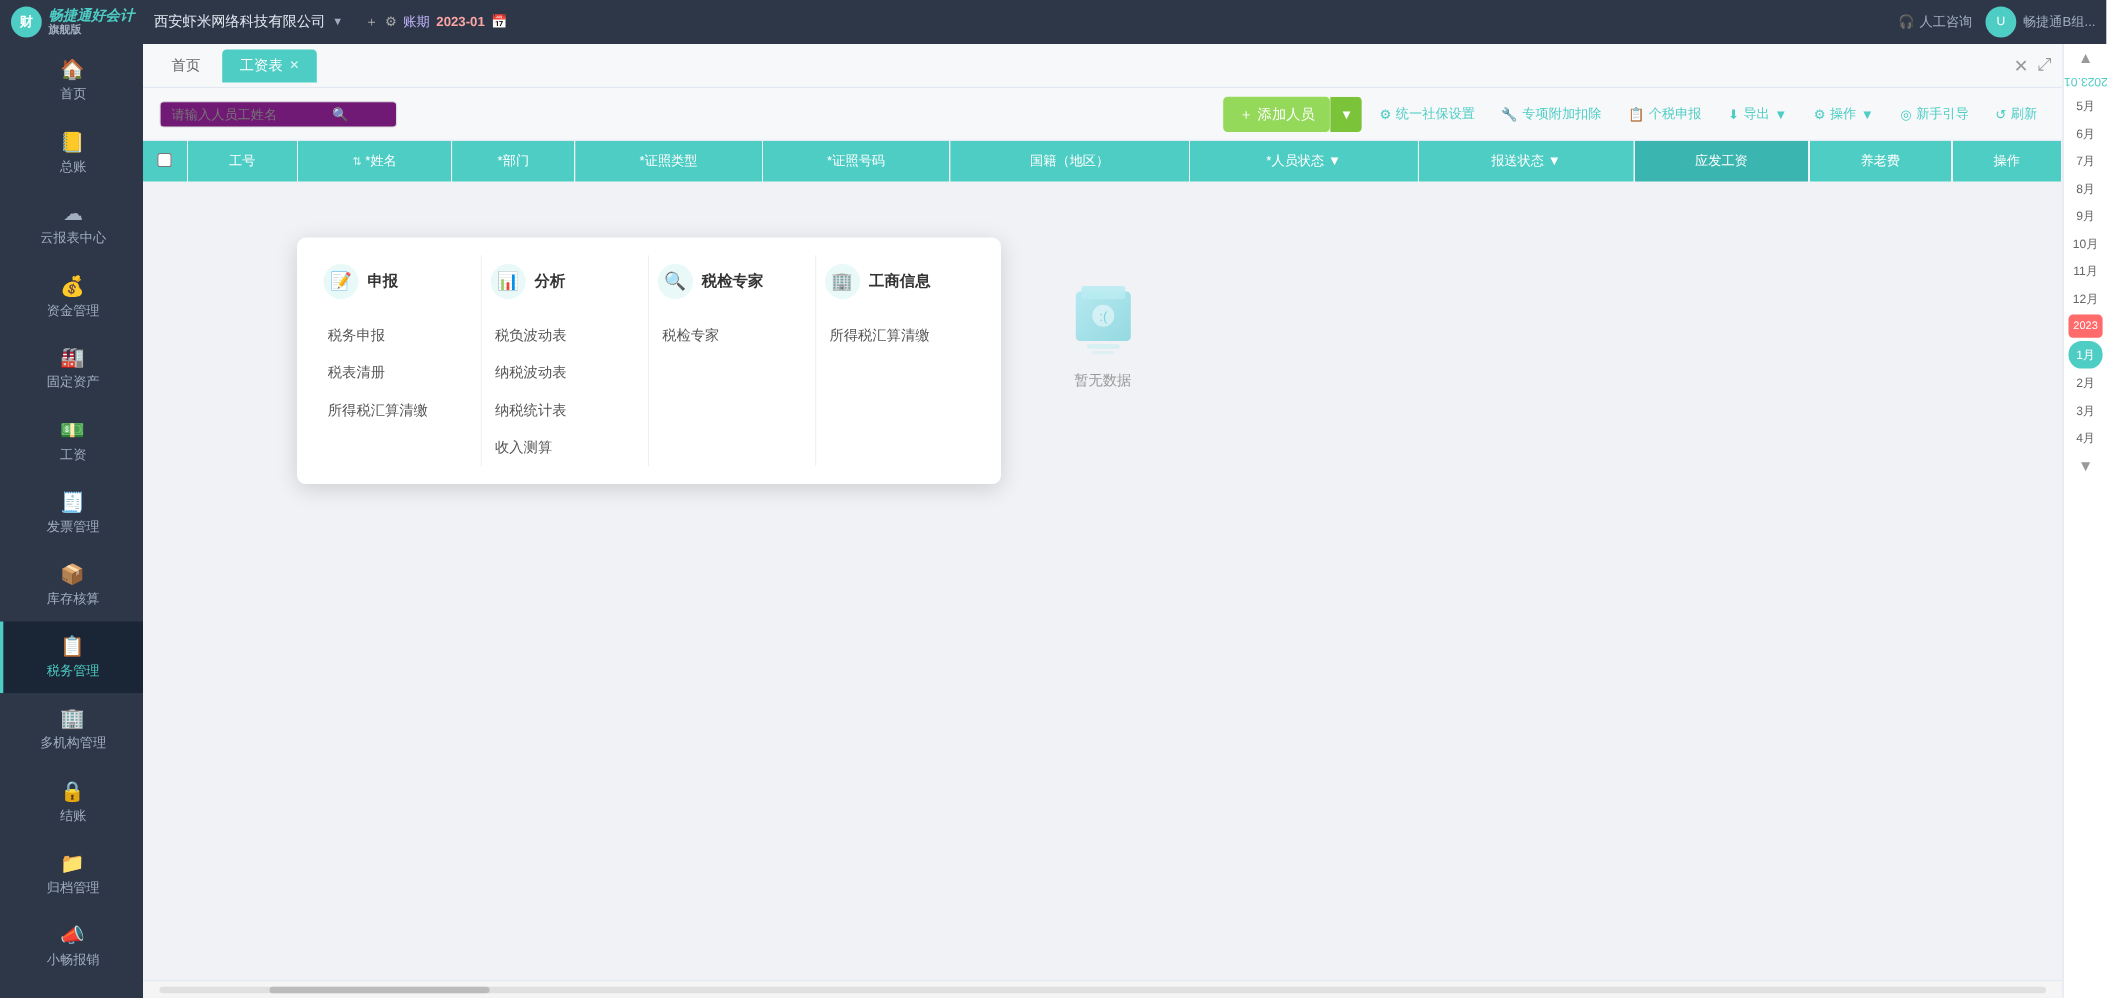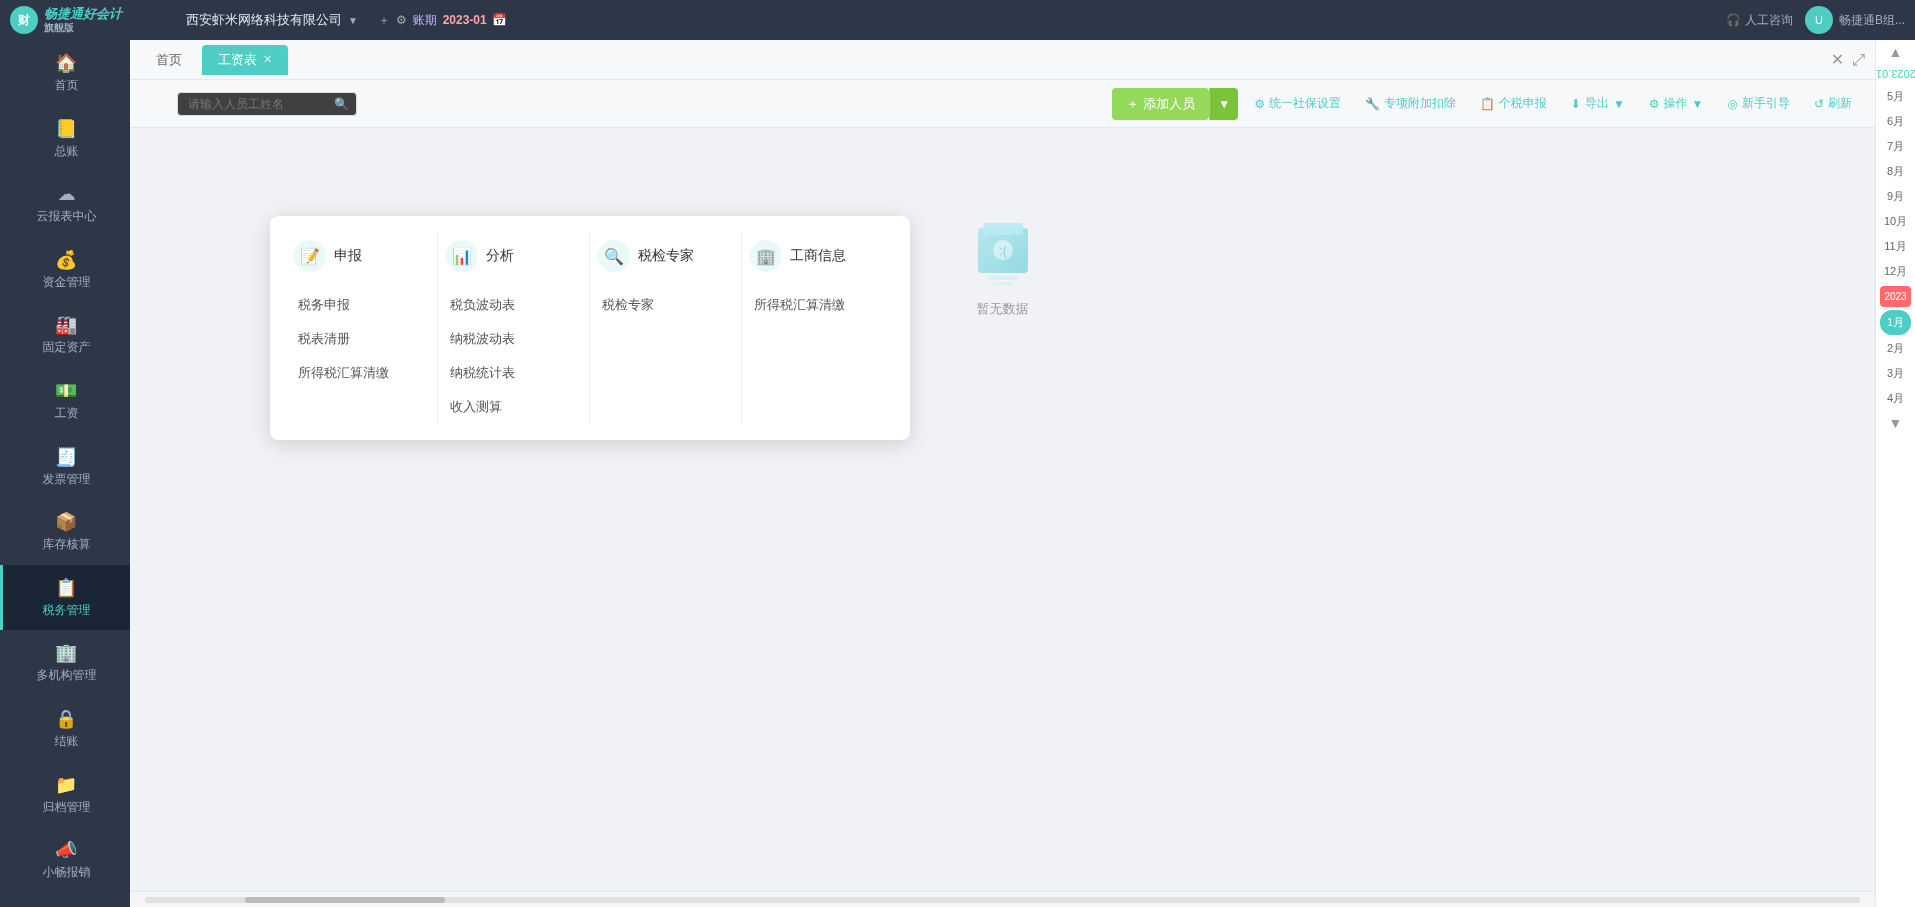--- a/index.html
+++ b/index.html
@@ -6,21 +6,21 @@
     body { font-family: 'Microsoft YaHei', Arial, sans-serif; font-size: 13px; background: #f0f2f5; width: 1915px; height: 907px; overflow: hidden; display: flex; flex-direction: column; }
 
     
     .topbar { height: 40px; background: #2d3748; display: flex; align-items: center; padding: 0 10px; justify-content: space-between; flex-shrink: 0; }
     .topbar-left { display: flex; align-items: center; gap: 10px; }
     .logo-area { display: flex; align-items: center; gap: 6px; color: #4ecdc4; font-size: 14px; font-weight: bold; width: 120px; }
     .logo-icon { width: 28px; height: 28px; background: #4ecdc4; border-radius: 50%; display: flex; align-items: center; justify-content: center; color: white; font-size: 12px; }
     .logo-text { display: flex; flex-direction: column; line-height: 1.2; }
     .logo-text span:first-child { color: #4ecdc4; font-size: 13px; font-style: italic; }
     .logo-text span:last-child { color: #a0aec0; font-size: 10px; }
-    .company-selector { display: flex; align-items: center; gap: 6px; color: #e2e8f0; font-size: 13px; cursor: pointer; margin-left: 46px; }
+    .company-selector { display: flex; align-items: center; gap: 6px; color: #e2e8f0; font-size: 13px; cursor: pointer; }
     .company-name { color: #e2e8f0; }
     .chevron-down { color: #a0aec0; font-size: 10px; }
     .period-label { color: #a0aec0; }
     .period-value { color: #e2e8f0; font-weight: bold; }
     .period-icon { color: #4ecdc4; cursor: pointer; }
     .topbar-right { display: flex; align-items: center; gap: 12px; color: #a0aec0; font-size: 12px; }
     .help-btn { display: flex; align-items: center; gap: 4px; cursor: pointer; color: #a0aec0; }
     .user-btn { display: flex; align-items: center; gap: 6px; cursor: pointer; }
     .user-avatar { width: 28px; height: 28px; background: #4ecdc4; border-radius: 50%; display: flex; align-items: center; justify-content: center; color: white; font-size: 11px; }
 
@@ -39,21 +39,21 @@
 
     
     .tab-bar { height: 40px; background: #f7f8fa; display: flex; align-items: center; padding: 0 10px; gap: 4px; border-bottom: 1px solid #e2e8f0; flex-shrink: 0; }
     .tab { padding: 6px 16px; cursor: pointer; font-size: 13px; border-radius: 4px 4px 0 0; display: flex; align-items: center; gap: 6px; }
     .tab.inactive { color: #666; background: transparent; }
     .tab.active { background: #4ecdc4; color: white; }
     .tab-close { color: rgba(255,255,255,0.8); font-size: 11px; cursor: pointer; }
 
     
     .toolbar { height: 48px; background: #f7f8fa; display: flex; align-items: center; padding: 0 15px; gap: 8px; border-bottom: 1px solid #e2e8f0; flex-shrink: 0; }
-    .search-box { display: flex; align-items: center; gap: 6px; border: 1px solid #ddd; border-radius: 4px; padding: 4px 10px; background: #404040; width: 180px; margin-left: 32px; }
+    .search-box { display: flex; align-items: center; gap: 6px; border: 1px solid #ddd; border-radius: 4px; padding: 4px 10px; background: #701a75; width: 216px; }
     .search-input { border: none; outline: none; font-size: 12px; color: #999; width: 140px; background: transparent; }
     .search-icon { color: #999; font-size: 12px; }
     .toolbar-spacer { flex: 1; }
     .btn-add { background: #95d95a; color: white; border: none; padding: 7px 14px; border-radius: 4px; cursor: pointer; font-size: 13px; display: flex; align-items: center; gap: 4px; }
     .btn-add-dropdown { background: #7bc43a; color: white; border: none; padding: 7px 8px; border-radius: 0 4px 4px 0; cursor: pointer; font-size: 12px; border-left: 1px solid rgba(255,255,255,0.3); }
     .add-btn-group { display: flex; }
     .toolbar-action { display: flex; align-items: center; gap: 4px; color: #4ecdc4; font-size: 12px; cursor: pointer; padding: 4px 8px; white-space: nowrap; }
 
     
     .table-container { flex: 1; overflow: auto; position: relative; }
@@ -68,21 +68,21 @@
     .empty-icon { width: 80px; height: 80px; }
     .empty-text { color: #999; font-size: 13px; }
 
     
     .dropdown-popup { position: absolute; top: 88px; left: 140px; background: white; border-radius: 8px; box-shadow: 0 4px 20px rgba(0,0,0,0.15); z-index: 100; padding: 16px; width: 640px; }
     .dropdown-grid { display: grid; grid-template-columns: 1fr 1fr 1fr 1fr; gap: 0; }
     .dropdown-col { padding: 0 8px; }
     .dropdown-col:not(:last-child) { border-right: 1px solid #f0f0f0; }
     .dropdown-header { display: flex; align-items: center; gap: 8px; padding: 8px 0 12px; margin-bottom: 4px; }
     .dropdown-header-icon { width: 32px; height: 32px; border-radius: 50%; background: #e8f9f8; display: flex; align-items: center; justify-content: center; color: #4ecdc4; font-size: 16px; }
-    .dropdown-header-text { color: #333; font-size: 14px; font-weight: 400; }
+    .dropdown-header-text { color: #333; font-size: 14px; font-weight: 700; }
     .dropdown-item { padding: 8px 4px; color: #555; font-size: 13px; cursor: pointer; display: block; }
 
     
     .right-panel { width: 40px; background: white; border-left: 1px solid #e2e8f0; display: flex; flex-direction: column; align-items: center; overflow-y: auto; flex-shrink: 0; }
     .year-label { font-size: 11px; color: #333; padding: 6px 2px; writing-mode: vertical-lr; transform: rotate(180deg); }
     .month-item { font-size: 11px; color: #666; padding: 5px 4px; cursor: pointer; text-align: center; width: 100%; display: flex; align-items: center; justify-content: center; white-space: nowrap; }
     .month-item.active { background: #4ecdc4; color: white; border-radius: 12px; margin: 1px 4px; width: calc(100% - 8px); }
     .month-item.year-badge { background: #ff6b6b; color: white; border-radius: 4px; margin: 2px 4px; width: calc(100% - 8px); font-size: 10px; }
     .timeline-nav { font-size: 14px; color: #999; padding: 4px; cursor: pointer; }
 
@@ -292,20 +292,42 @@
             </div>
             <a class="dropdown-item">所得税汇算清缴</a>
           </div>
 
         </div>
       </div>
 
       <div class="table-container">
         <table class="data-table">
           <thead>
+            <tr>
+              <th class="th-checkbox">
+                <input type="checkbox" style="">
+              </th>
+              <th>工号</th>
+              <th>
+                <span class="sort-icon">⇅</span> *姓名
+              </th>
+              <th>*部门</th>
+              <th>*证照类型</th>
+              <th>*证照号码</th>
+              <th>国籍（地区）</th>
+              <th>
+                *人员状态 <span>▼</span>
+              </th>
+              <th>
+                报送状态 <span>▼</span>
+              </th>
+              <th colspan="5" style="background:#3ab5b0;">应发工资</th>
+              <th>养老费</th>
+              <th>操作</th>
+            </tr>
           </thead>
           <tbody>
             
           </tbody>
         </table>
 
         <div class="empty-state">
           <svg class="empty-icon" viewBox="0 0 80 80">
             <defs>
               <linearGradient id="boxGrad" x1="0%" y1="0%" x2="100%" y2="100%">

